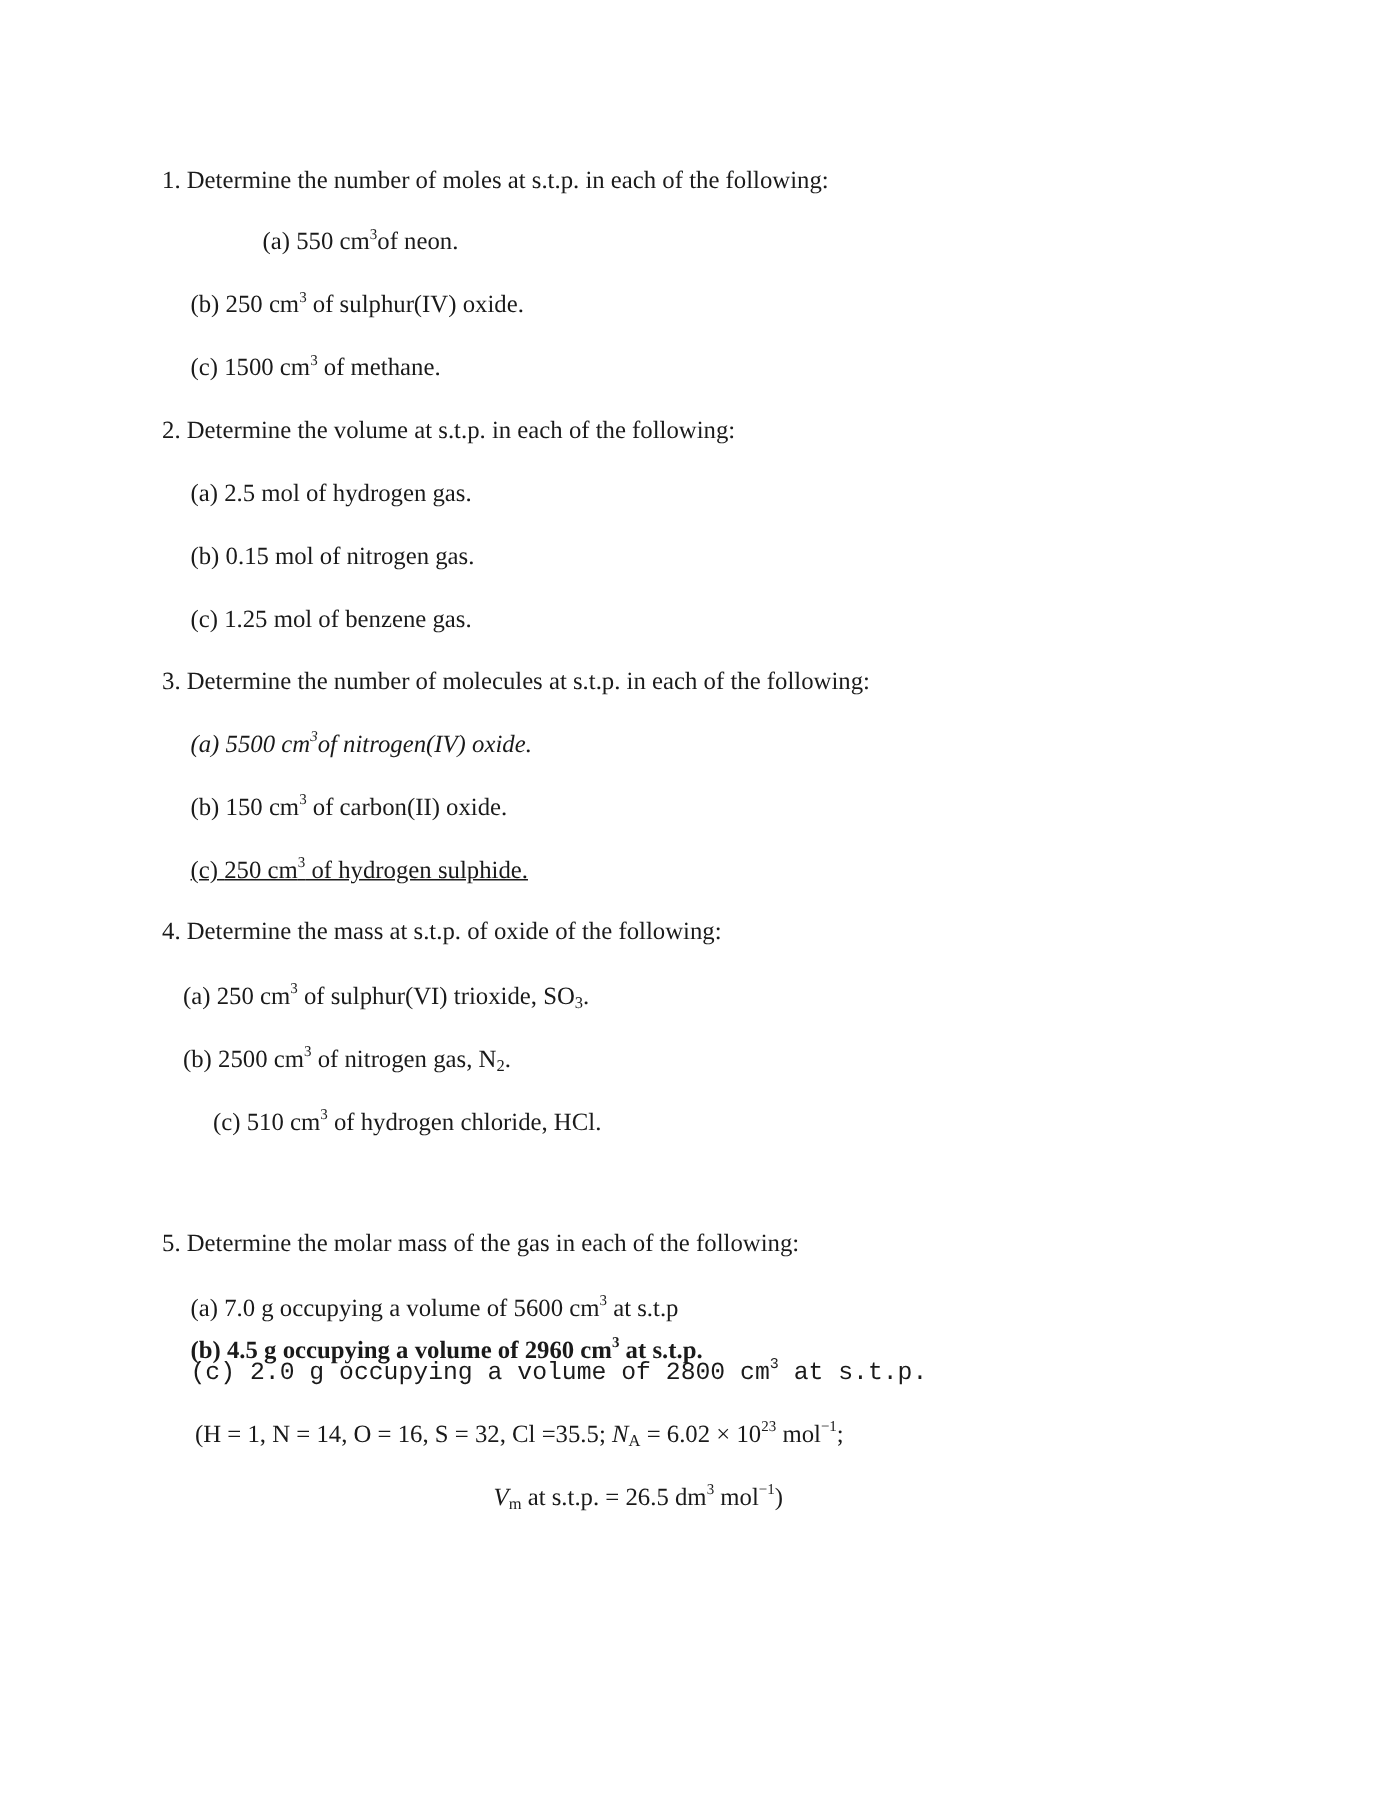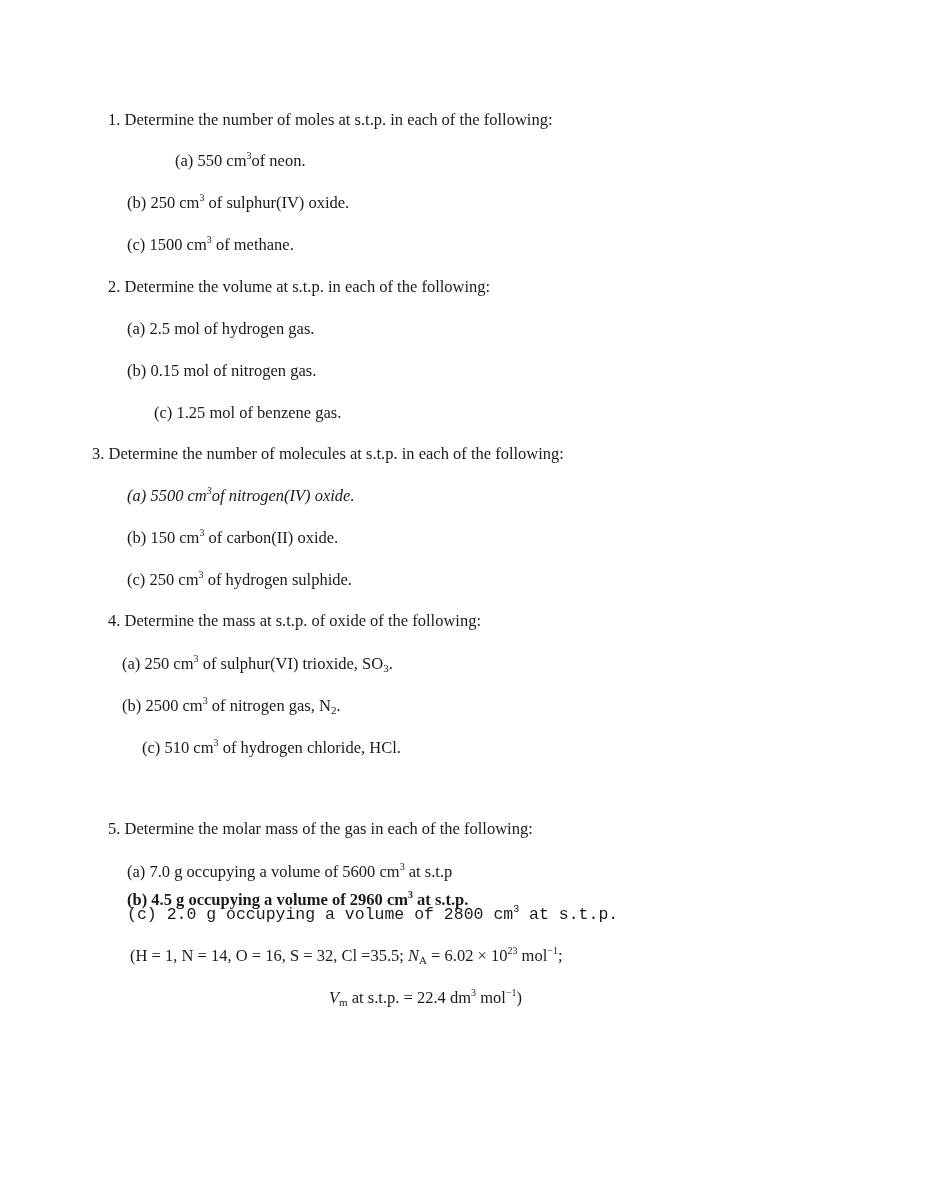--- a/index.html
+++ b/index.html
@@ -38,38 +38,38 @@
   <span>Determine the volume at s.t.p. in each of the following:</span>
 </div>
 <div class="line" style="left:127px; top:319px;">
   <span>(a)</span>
   <span>2.5 mol of hydrogen gas.</span>
 </div>
 <div class="line" style="left:127px; top:361px;">
   <span>(b)</span>
   <span>0.15 mol of nitrogen gas.</span>
 </div>
-<div class="line" style="left:127px; top:403px;margin-left:27px;">
+<div class="line" style="left:127px; top:403px;">
   <span>(c)</span>
   <span>1.25 mol of benzene gas.</span>
 </div>
 
-<div class="line" style="left:92px; top:444px;text-align:right;">
+<div class="line" style="left:108px; top:444px;text-align:right;">
   <span>3.</span>
   <span>Determine the number of molecules at s.t.p. in each of the following:</span>
 </div>
 <div class="line" style="left:127px; top:486px;font-style:italic;">
   <span>(a)</span>
   <span>5500 cm</span><sup>3</sup><span>of nitrogen(IV) oxide.</span>
 </div>
 <div class="line" style="left:127px; top:528px;">
   <span>(b)</span>
   <span>150 cm</span><sup>3</sup><span> of carbon(II) oxide.</span>
 </div>
-<div class="line" style="left:127px; top:570px;">
+<div class="line" style="left:127px; top:570px;text-decoration:underline;">
   <span>(c)</span>
   <span>250 cm</span><sup>3</sup><span> of hydrogen sulphide.</span>
 </div>
 
 <div class="line" style="left:108px; top:611px;">
   <span>4.</span>
   <span>Determine the mass at s.t.p. of oxide of the following:</span>
 </div>
 <div class="line" style="left:122px; top:654px;">
   <span>(a)</span>
@@ -98,14 +98,14 @@
 </div>
 <div class="line" style="left:127px; top:905px;font-family:Liberation Mono, monospace;">
   <span>(c)</span>
   <span>2.0 g occupying a volume of 2800 cm</span><sup>3</sup><span> at s.t.p.</span>
 </div>
 
 <div class="line" style="left:130px; top:946px;">
   <span>(H = 1, N = 14, O = 16, S = 32, Cl =35.5; </span><span class="it">N</span><sub>A</sub><span> = 6.02 × 10</span><sup>23</sup><span> mol</span><sup>−1</sup><span>;</span>
 </div>
 <div class="line" style="left:329px; top:988px;">
-  <span class="it">V</span><sub>m</sub><span> at s.t.p. = 22.4 dm</span><sup>3</sup><span> mol</span><sup>−1</sup><span>)</span>
+  <span class="it">V</span><sub>m</sub><span> at s.t.p. = 26.5 dm</span><sup>3</sup><span> mol</span><sup>−1</sup><span>)</span>
 </div>
 
 </body></html>

